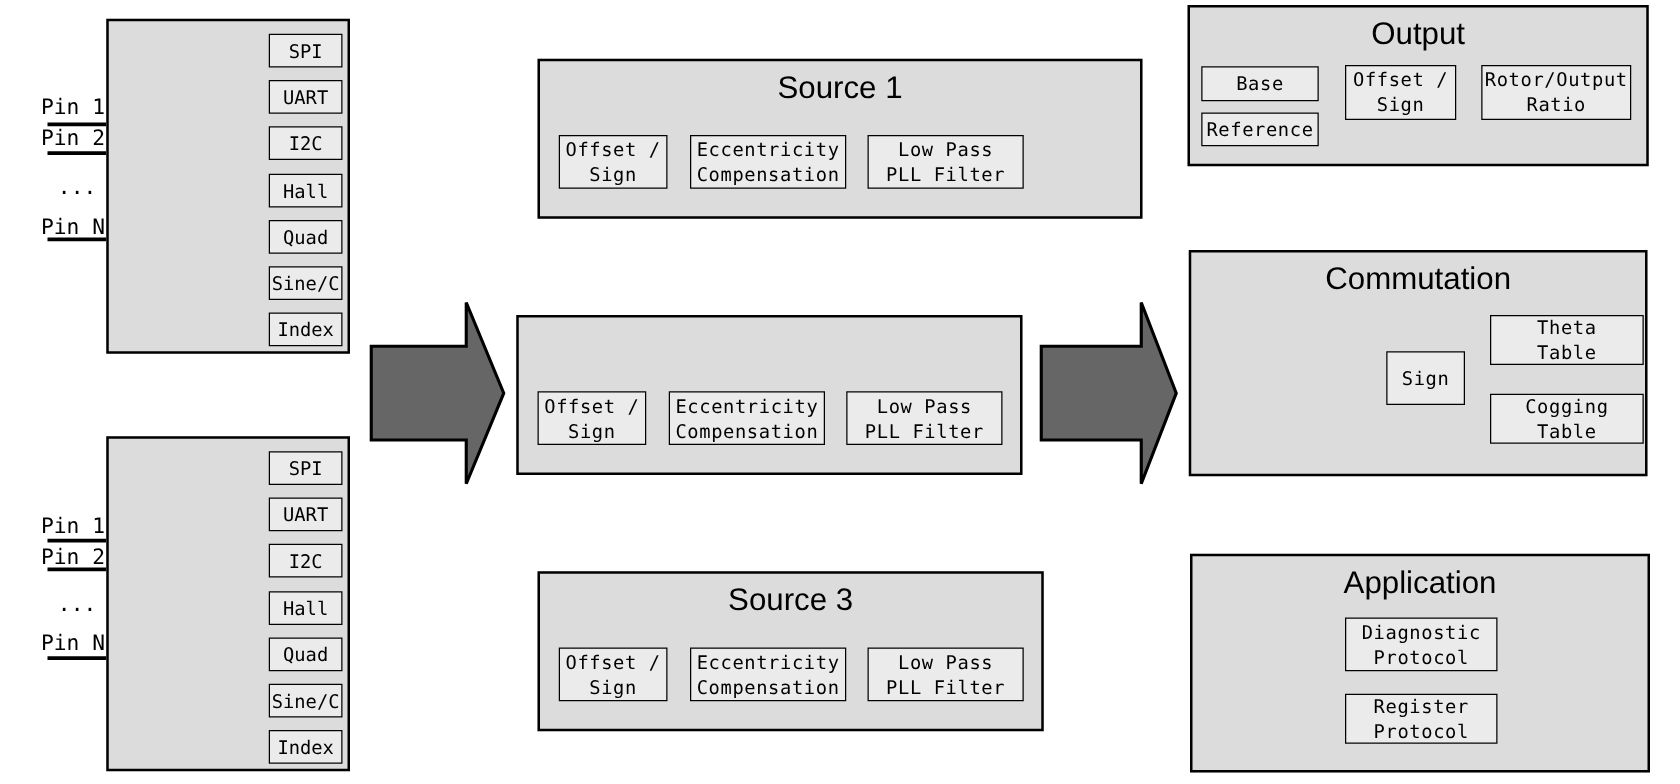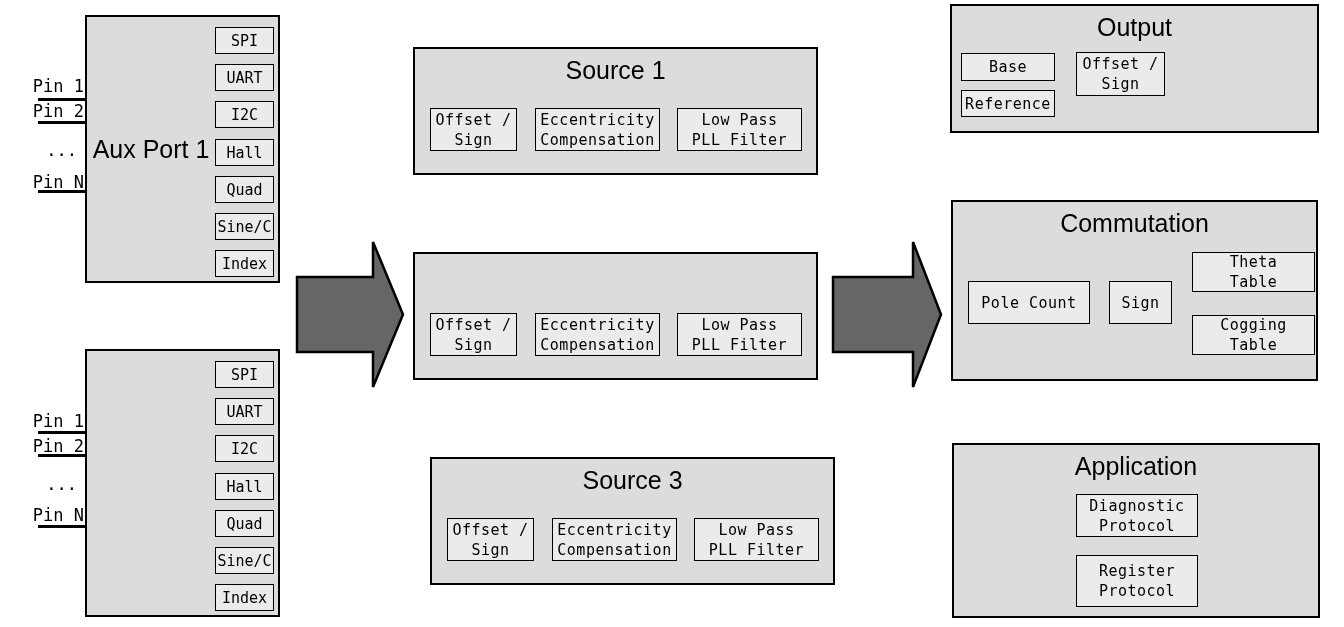--- a/index.html
+++ b/index.html
@@ -41,21 +41,20 @@
 
   <div class="pin" style="left:27px;top:76px;width:57px">Pin 1</div>
   <div class="pinline" style="left:38px;top:98px;width:47px"></div>
   <div class="pin" style="left:27px;top:101px;width:57px">Pin 2</div>
   <div class="pinline" style="left:38px;top:121px;width:47px"></div>
   <div class="pin" style="left:27px;top:140px;width:50px">...</div>
   <div class="pin" style="left:27px;top:172px;width:57px">Pin N</div>
   <div class="pinline" style="left:38px;top:190px;width:47px"></div>
 
   <div class="block" style="left:85px;top:15px;width:195px;height:268px">
-    <div class="aux-title">Aux Port 1</div>
     <div class="ibox iface" style="left:128px;top:10px;width:59px;height:27px">SPI</div>
     <div class="ibox iface" style="left:128px;top:47px;width:59px;height:27px">UART</div>
     <div class="ibox iface" style="left:128px;top:84px;width:59px;height:27px">I2C</div>
     <div class="ibox iface" style="left:128px;top:122px;width:59px;height:27px">Hall</div>
     <div class="ibox iface" style="left:128px;top:159px;width:59px;height:27px">Quad</div>
     <div class="ibox iface" style="left:128px;top:196px;width:59px;height:27px">Sine/C</div>
     <div class="ibox iface" style="left:128px;top:233px;width:59px;height:27px">Index</div>
   </div>
 
   <div class="pin" style="left:27px;top:411px;width:57px">Pin 1</div>
@@ -73,21 +72,21 @@
     <div class="ibox iface" style="left:128px;top:122px;width:59px;height:27px">Hall</div>
     <div class="ibox iface" style="left:128px;top:159px;width:59px;height:27px">Quad</div>
     <div class="ibox iface" style="left:128px;top:196px;width:59px;height:27px">Sine/C</div>
     <div class="ibox iface" style="left:128px;top:233px;width:59px;height:27px">Index</div>
   </div>
 
   <svg class="arrow" style="left:295px;top:240px" width="110" height="149" viewBox="0 0 110 149">
     <polygon points="2,37 78,37 78,2 108,74.5 78,147 78,112 2,112" style="fill:var(--arrow-fill,#666666);stroke:var(--border,#000);stroke-width:2.5"></polygon>
   </svg>
 
-  <div class="block" style="left:413px;top:47px;width:405px;height:128px">
+  <div class="block" style="left:430px;top:47px;width:484px;height:128px">
     <div class="blk-title">Source 1</div>
     <div class="ibox" style="left:15px;top:59px;width:87px;height:43px">Offset /
 Sign</div>
     <div class="ibox" style="left:120px;top:59px;width:125px;height:43px">Eccentricity
 Compensation</div>
     <div class="ibox" style="left:262px;top:59px;width:125px;height:43px">Low Pass
 PLL Filter</div>
   </div>
 
   <div class="block" style="left:413px;top:252px;width:405px;height:128px">
@@ -112,33 +111,34 @@
   <svg class="arrow" style="left:831px;top:240px" width="112" height="149" viewBox="0 0 112 149">
     <polygon points="2,37 82,37 82,2 110,74.5 82,147 82,112 2,112" style="fill:var(--arrow-fill,#666666);stroke:var(--border,#000);stroke-width:2.5"></polygon>
   </svg>
 
   <div class="block" style="left:950px;top:4px;width:369px;height:129px">
     <div class="blk-title">Output</div>
     <div class="ibox" style="left:9px;top:47px;width:94px;height:28px">Base</div>
     <div class="ibox" style="left:9px;top:84px;width:94px;height:27px">Reference</div>
     <div class="ibox" style="left:124px;top:46px;width:89px;height:44px">Offset /
 Sign</div>
+    <div class="ibox" style="left:233px;top:46px;width:120px;height:44px">Rotor/Output
+Ratio</div>
   </div>
 
   <div class="block" style="left:951px;top:200px;width:367px;height:181px">
     <div class="blk-title">Commutation</div>
-    <div class="ibox" style="left:15px;top:79px;width:122px;height:43px">Pole Count</div>
     <div class="ibox" style="left:156px;top:79px;width:63px;height:43px">Sign</div>
     <div class="ibox" style="left:239px;top:50px;width:123px;height:40px">Theta
 Table</div>
     <div class="ibox" style="left:239px;top:113px;width:123px;height:40px">Cogging
 Table</div>
   </div>
 
   <div class="block" style="left:952px;top:443px;width:368px;height:175px">
     <div class="blk-title">Application</div>
     <div class="ibox" style="left:122px;top:49px;width:122px;height:43px">Diagnostic
 Protocol</div>
-    <div class="ibox" style="left:122px;top:110px;width:122px;height:52px">Register
+    <div class="ibox" style="left:122px;top:110px;width:122px;height:40px">Register
 Protocol</div>
   </div>
 
 </div>
 
 </body></html>

